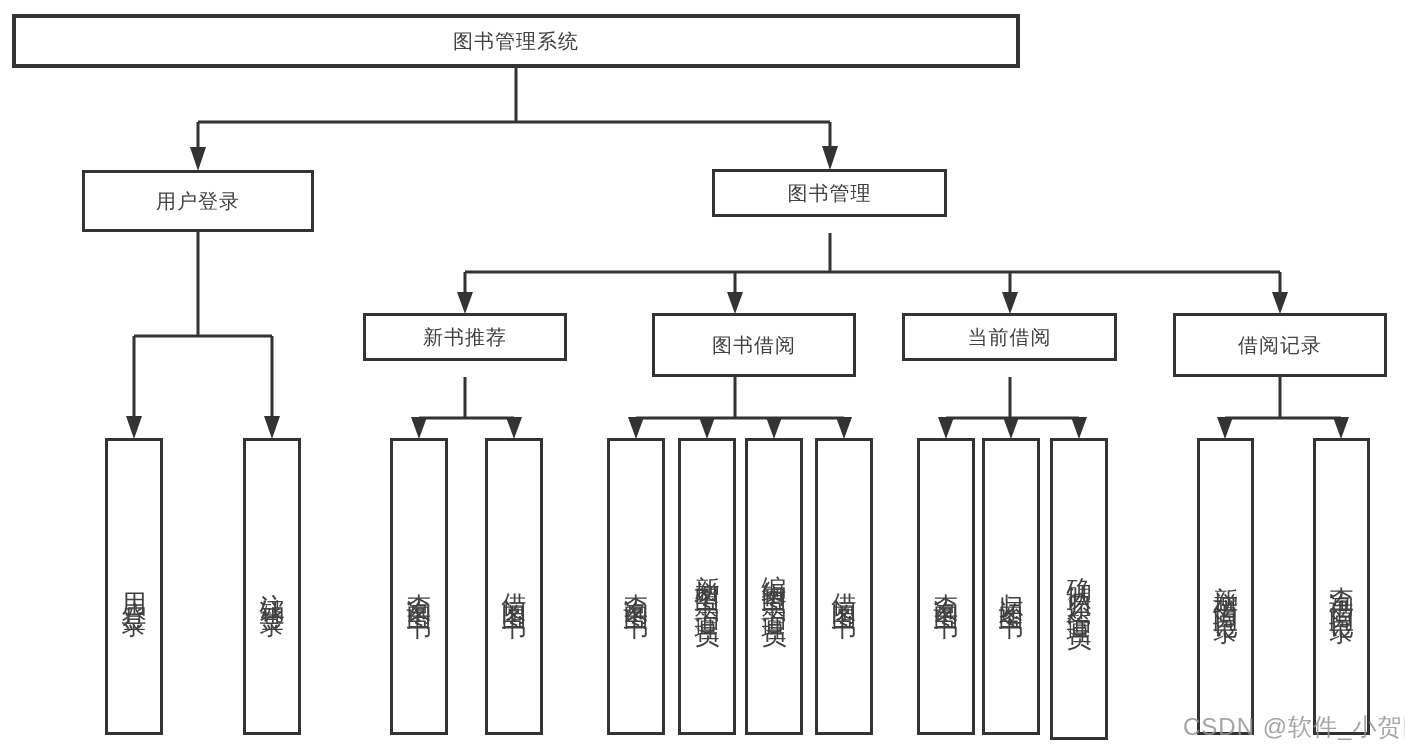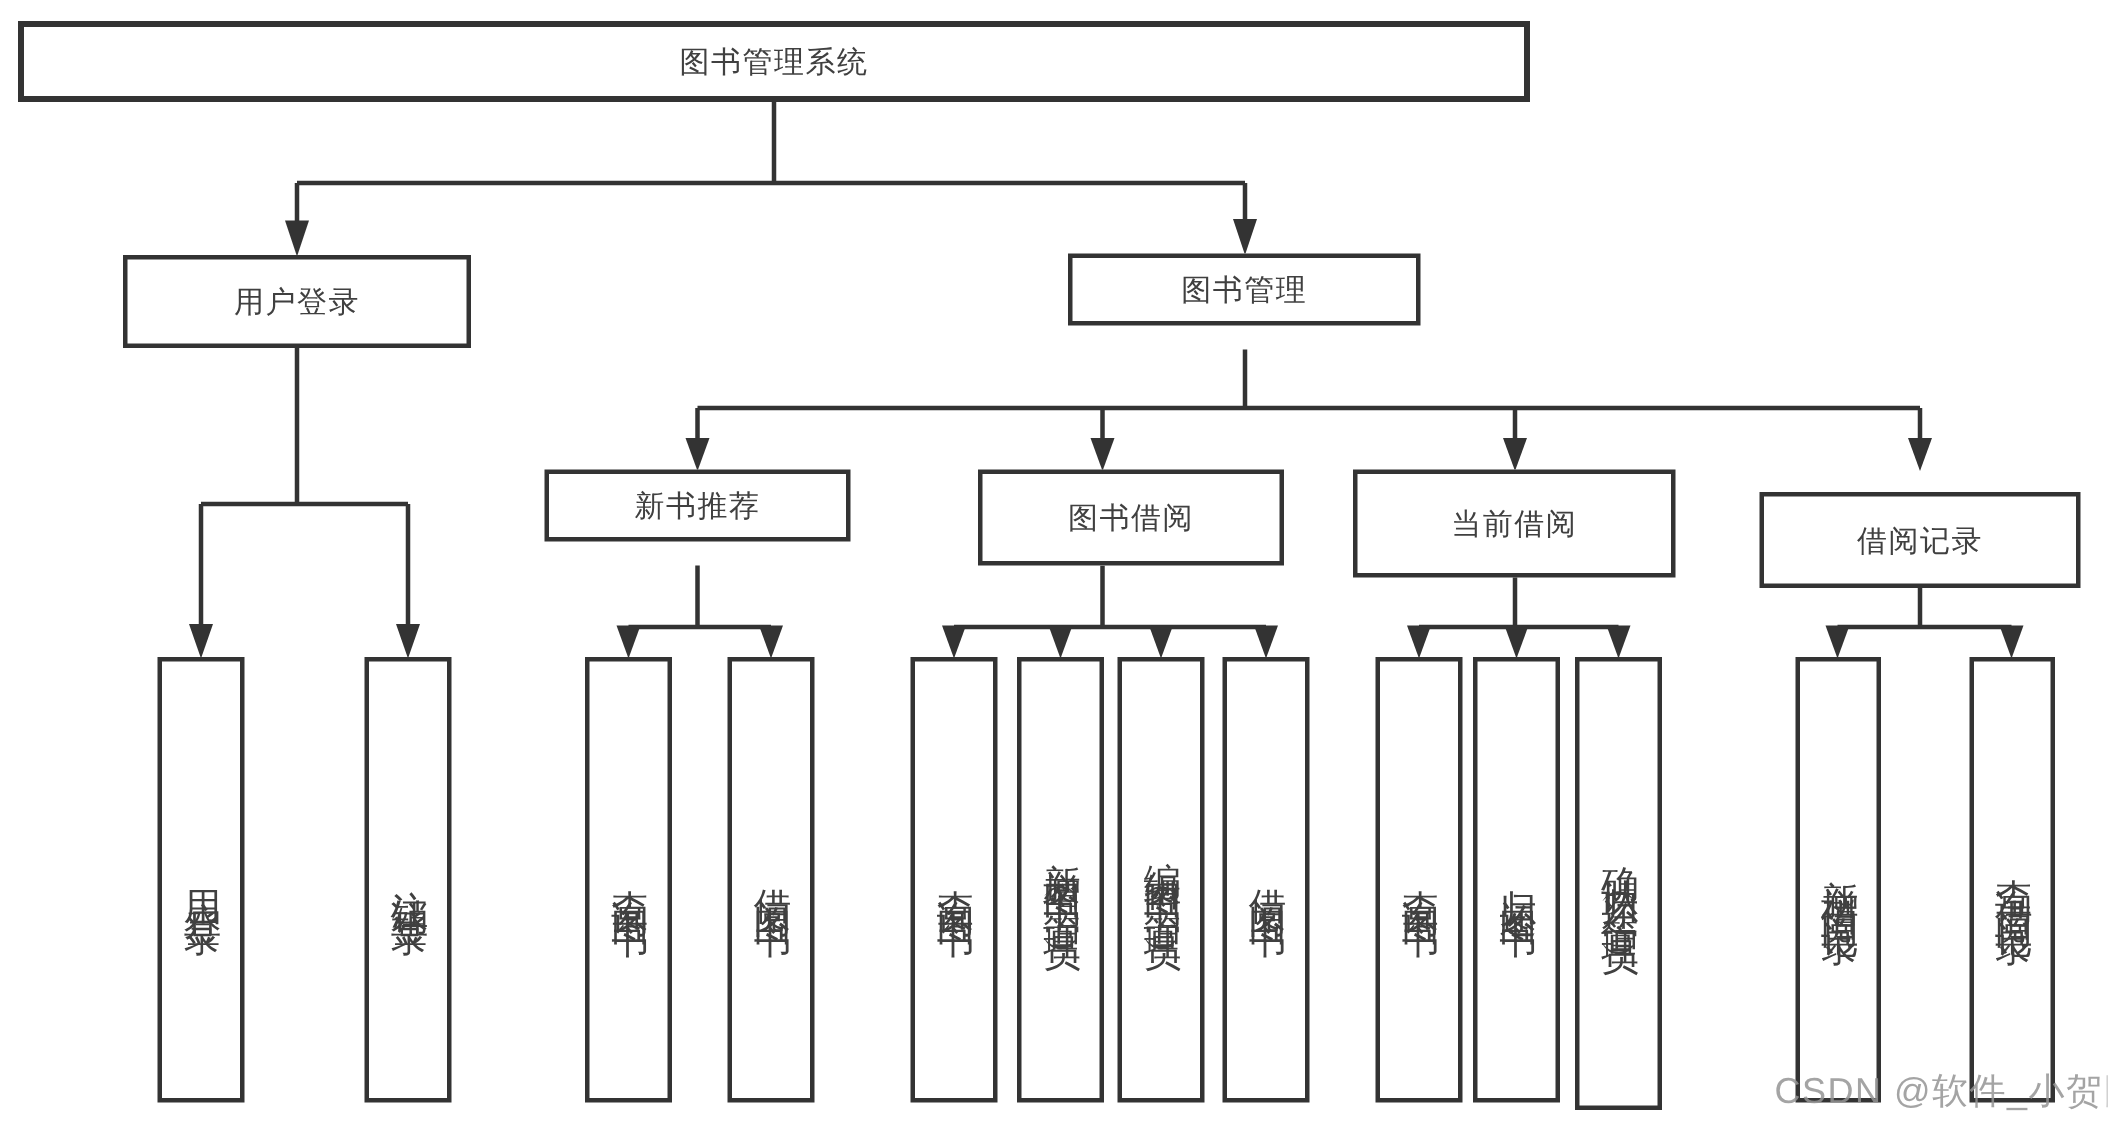--- a/index.html
+++ b/index.html
@@ -82,24 +82,24 @@
   <div class="box h" style="left:712px;top:169px;width:235px;height:48px">
     <span>图书管理</span>
   </div>
 
   <div class="box h" style="left:363px;top:313px;width:204px;height:48px">
     <span>新书推荐</span>
   </div>
   <div class="box h" style="left:652px;top:313px;width:204px;height:64px">
     <span>图书借阅</span>
   </div>
-  <div class="box h" style="left:902px;top:313px;width:215px;height:72px">
+  <div class="box h" style="left:902px;top:313px;width:215px;height:48px">
     <span>当前借阅</span>
   </div>
-  <div class="box h" style="left:1173px;top:328px;width:214px;height:64px">
+  <div class="box h" style="left:1173px;top:313px;width:214px;height:64px">
     <span>借阅记录</span>
   </div>
 
   <div class="box v" style="left:105px;top:438px;width:58px;height:297px">
     <span>用户登录</span>
   </div>
   <div class="box v" style="left:243px;top:438px;width:58px;height:297px">
     <span>注销登录</span>
   </div>
 

